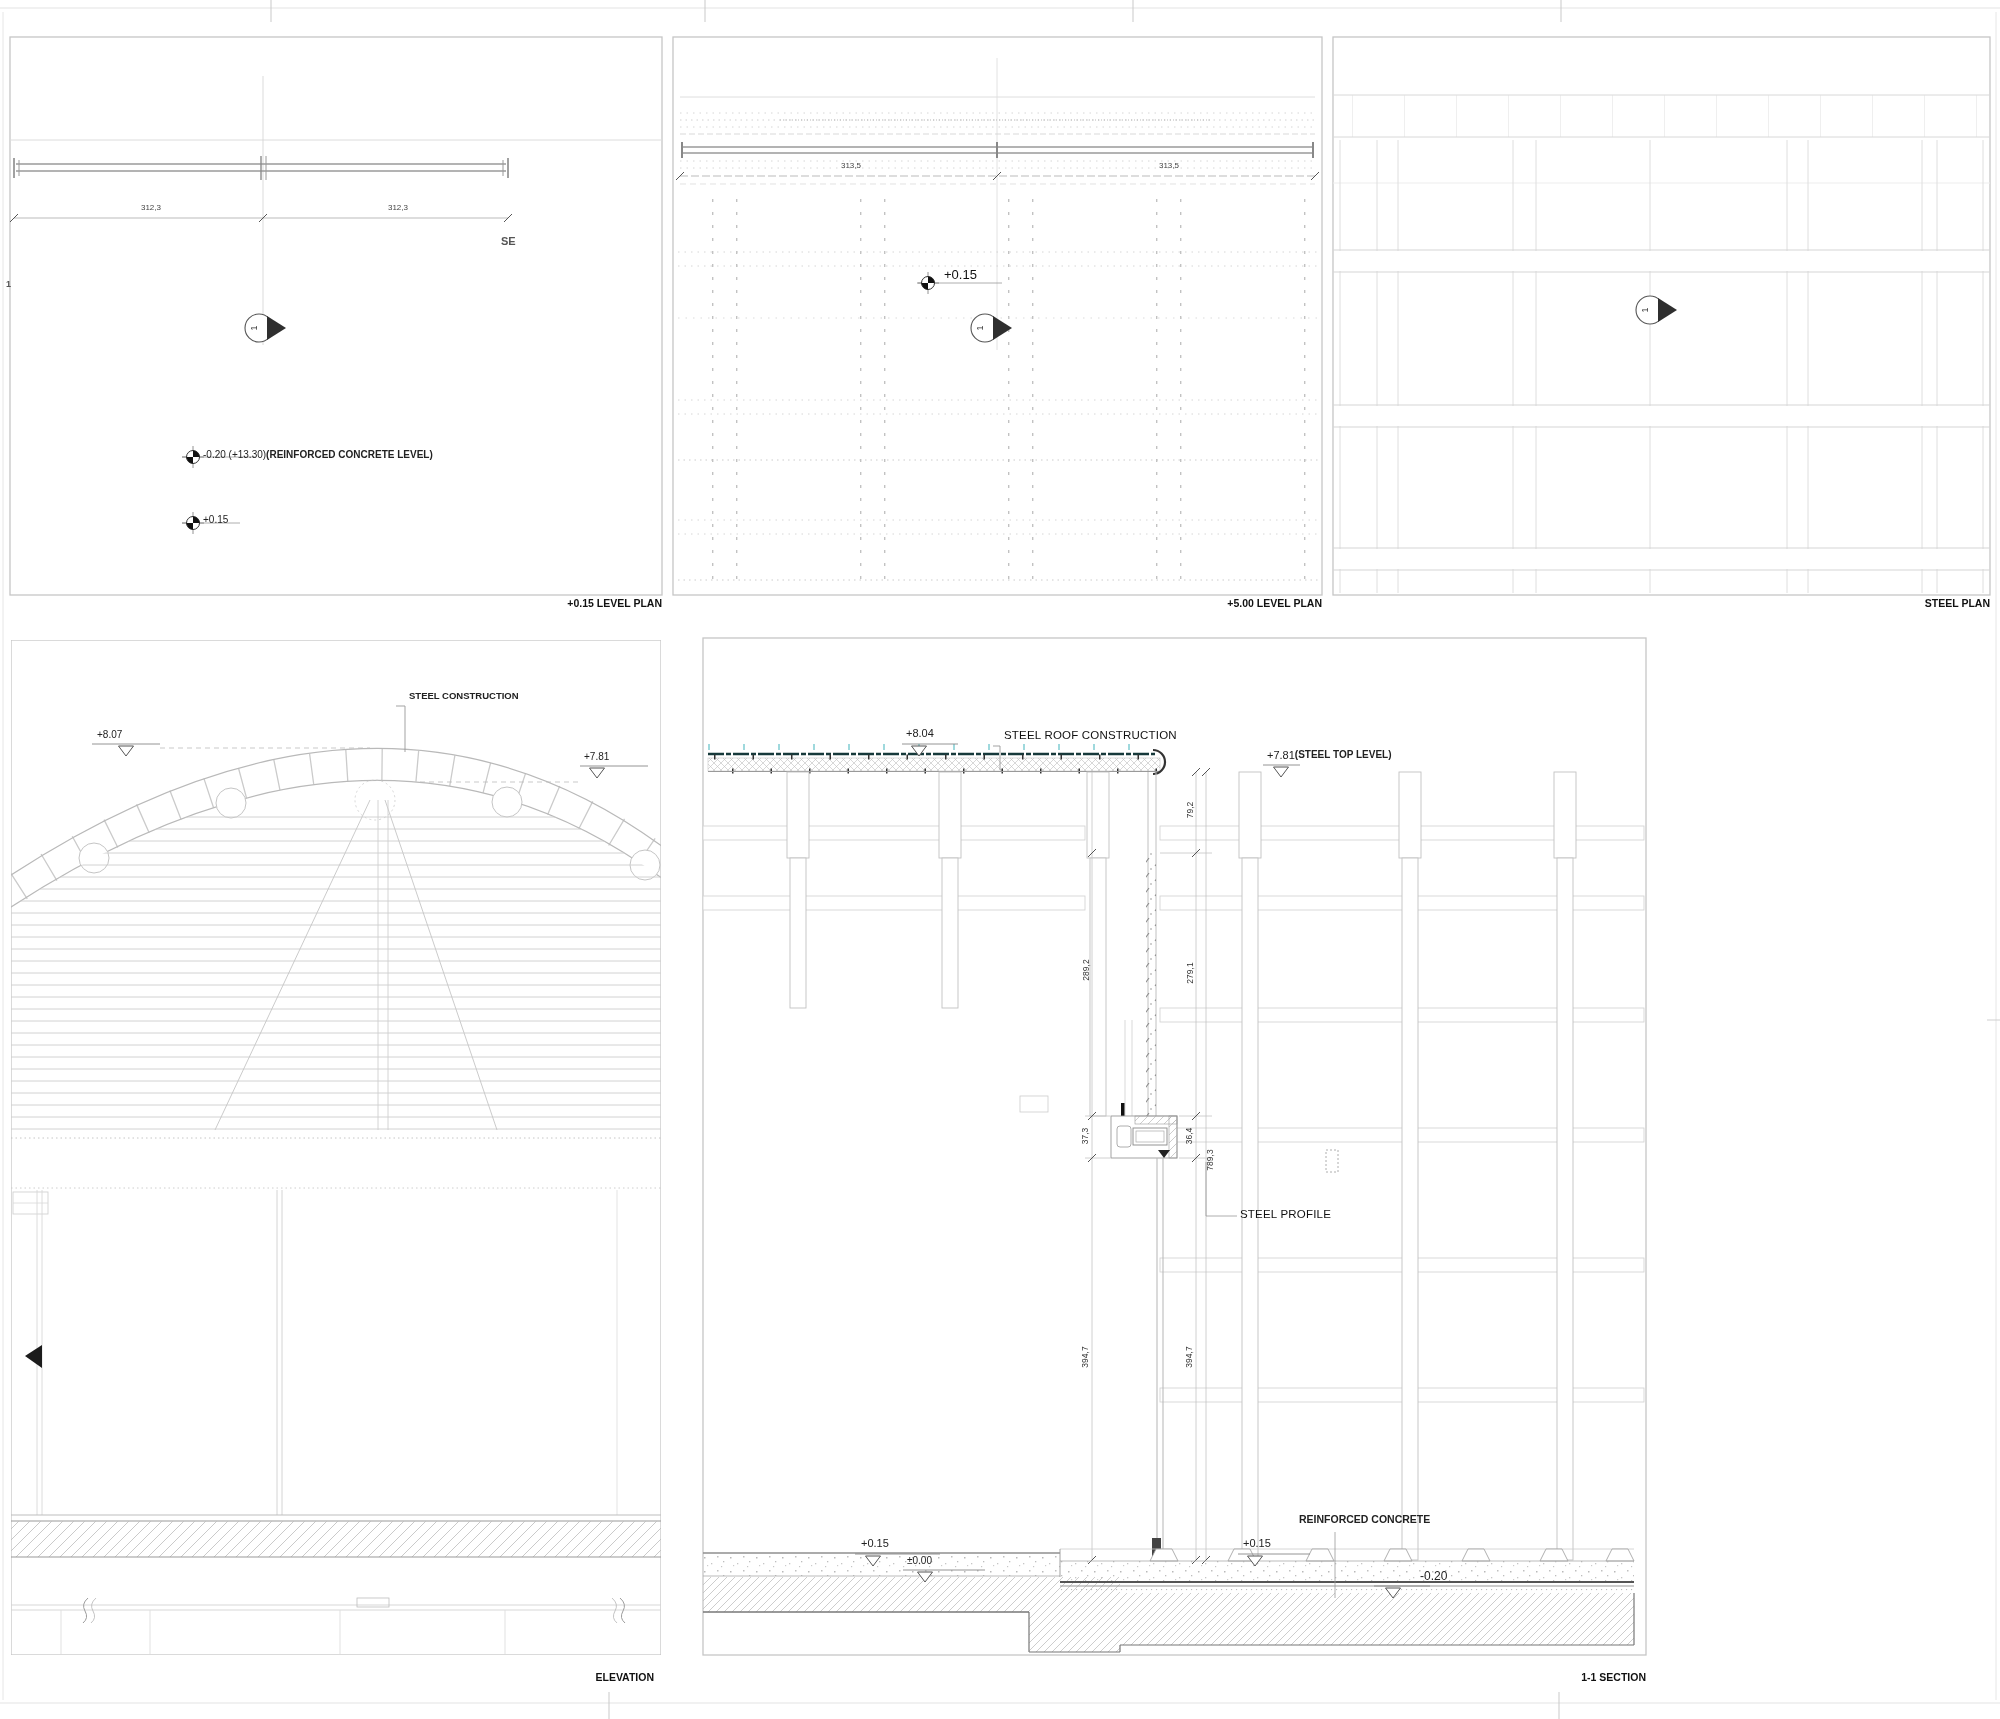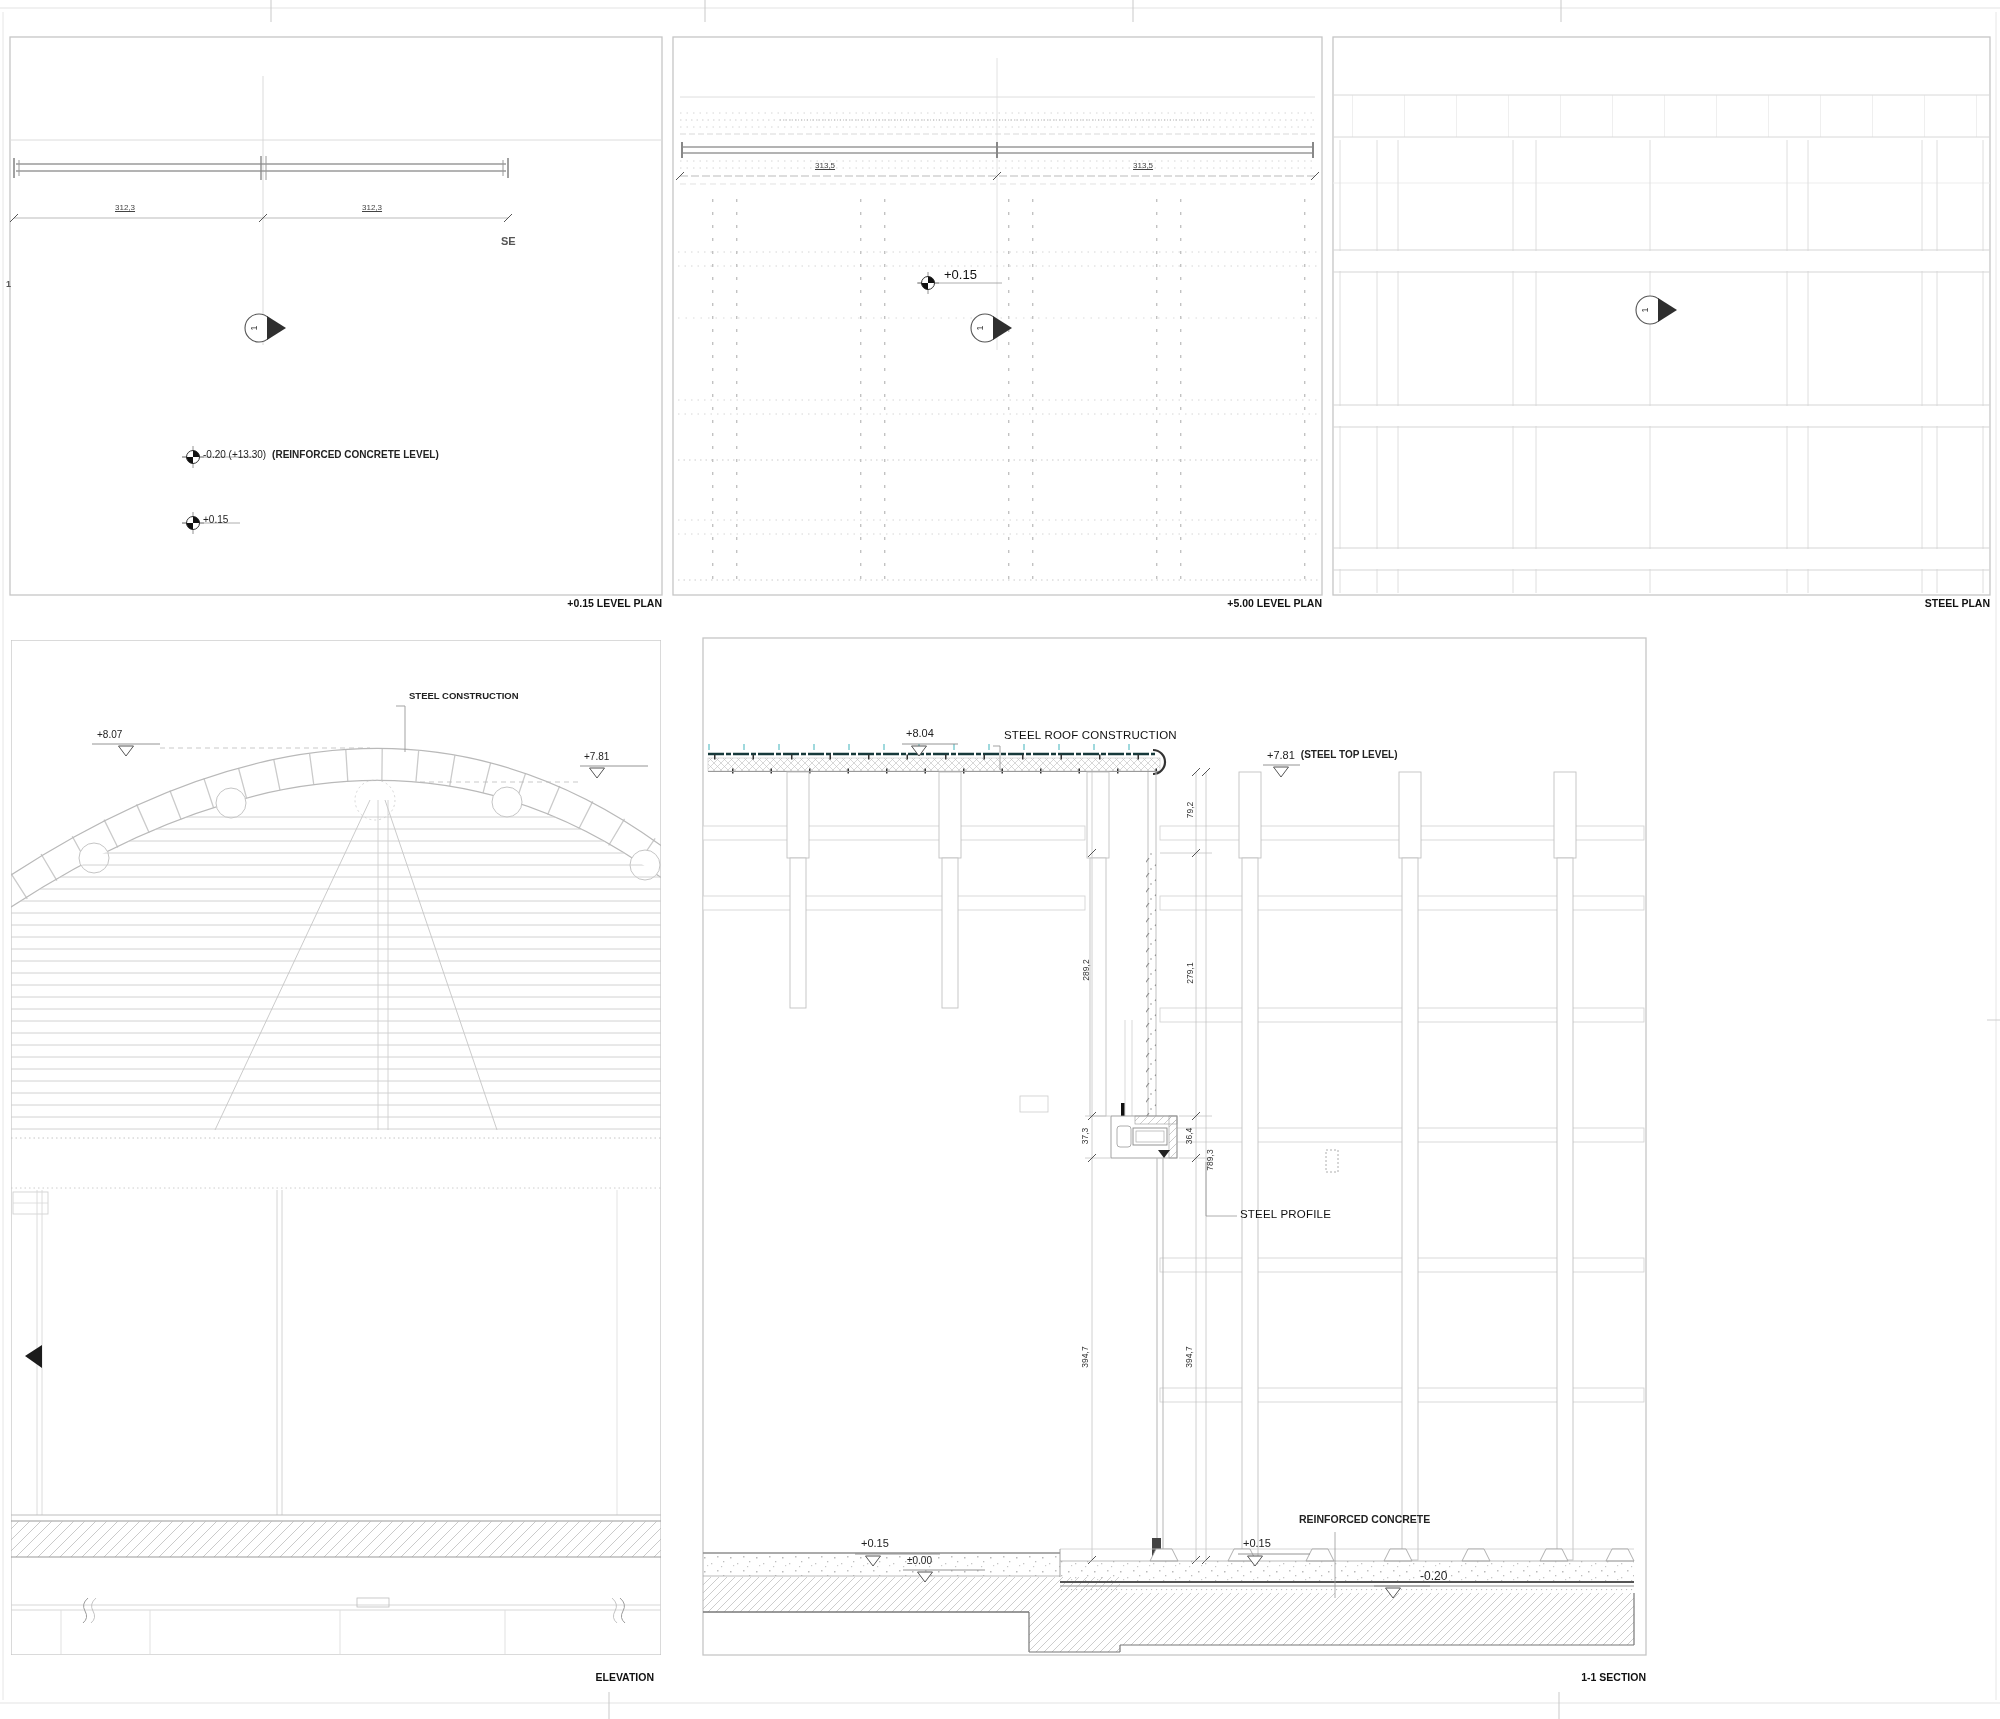--- a/index.html
+++ b/index.html
@@ -1,29 +1,29 @@
 <!DOCTYPE html>
 <html><head>
 <meta charset="utf-8">
 <style>
   html,body{margin:0;padding:0;background:#fff;}
   #sheet{position:relative;width:2000px;height:1719px;background:#ffffff;overflow:hidden;
          font-family:"Liberation Sans", sans-serif;color:#2b2b2b;}
   svg.lines{position:absolute;left:0;top:0;}
   .txt{position:absolute;white-space:nowrap;line-height:1.1;}
   .cap{font-size:10.5px;font-weight:bold;color:#111;}
-  .dim{font-size:8px;color:#444;text-align:left;width:46px;text-decoration:underline;}
+  .dim{font-size:8px;color:#444;text-align:right;width:46px;}
   .vdim{font-size:8.5px;color:#333;transform:translate(-50%,-50%) rotate(-90deg);}
   .lvl{font-size:10px;color:#222;}
   .lvl-lg{font-size:13px;color:#111;}
   .lbl{font-size:10px;color:#222;font-weight:bold;}
   .lbl-lg{font-size:11.5px;color:#111;letter-spacing:.2px;}
   .b{font-weight:bold;}
   .mk1{font-size:9px;color:#333;transform:translate(-50%,-50%) rotate(-90deg);}
-  .row{display:flex;gap:6px;}
+  .row{display:flex;}
 </style>
 </head>
 <body>
 
 <div id="sheet">
 
 <svg class="lines" width="2000" height="1719" viewBox="0 0 2000 1719">
   <defs>
     <pattern id="hlines12" width="20" height="12" patternUnits="userSpaceOnUse">
       <line x1="0" y1="1" x2="20" y2="1" stroke="#cdcdcd" stroke-width="0.9"></line>

